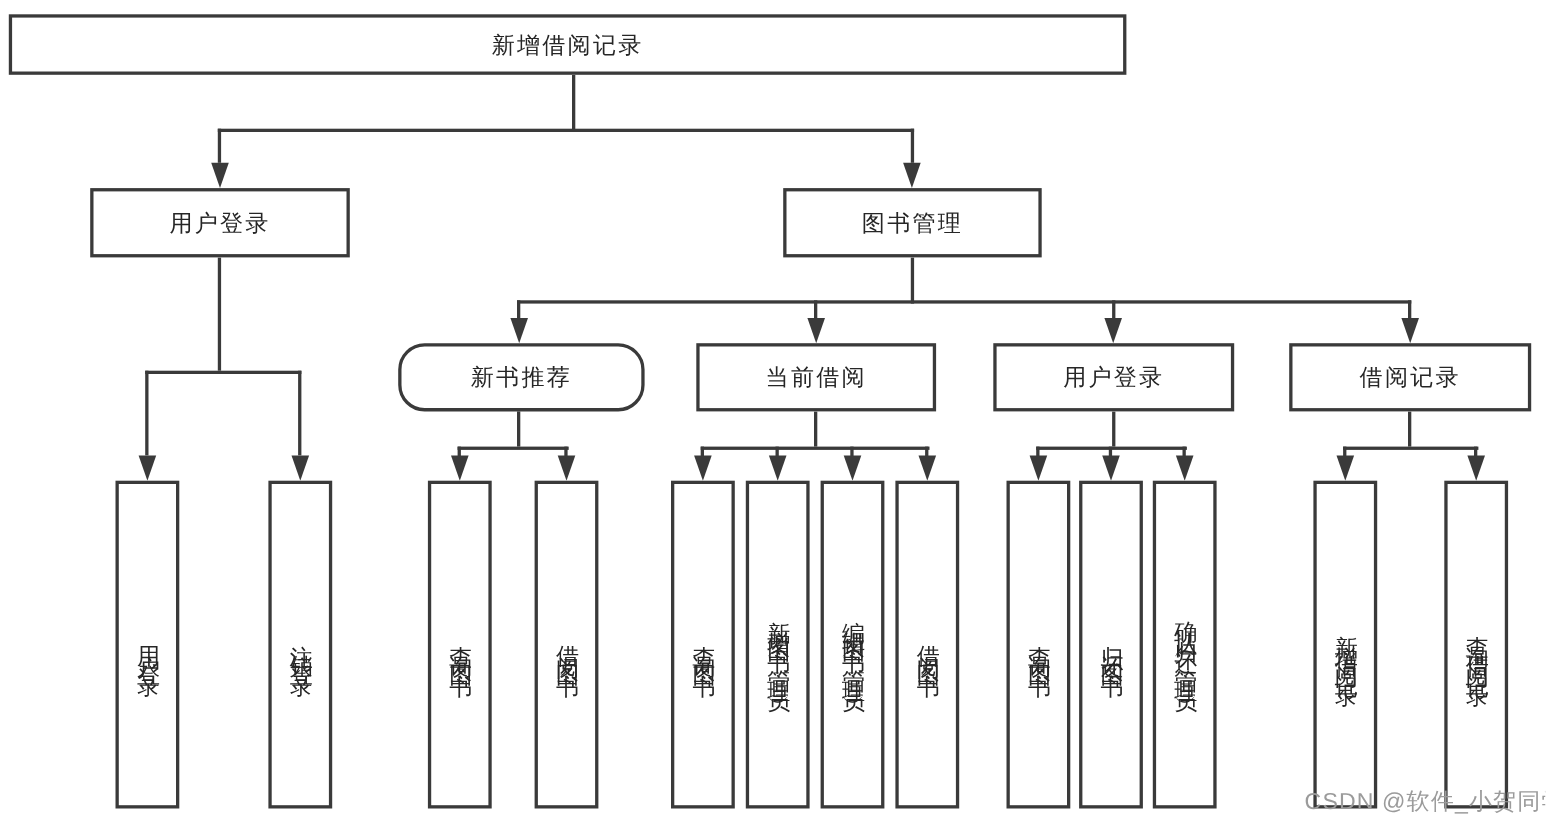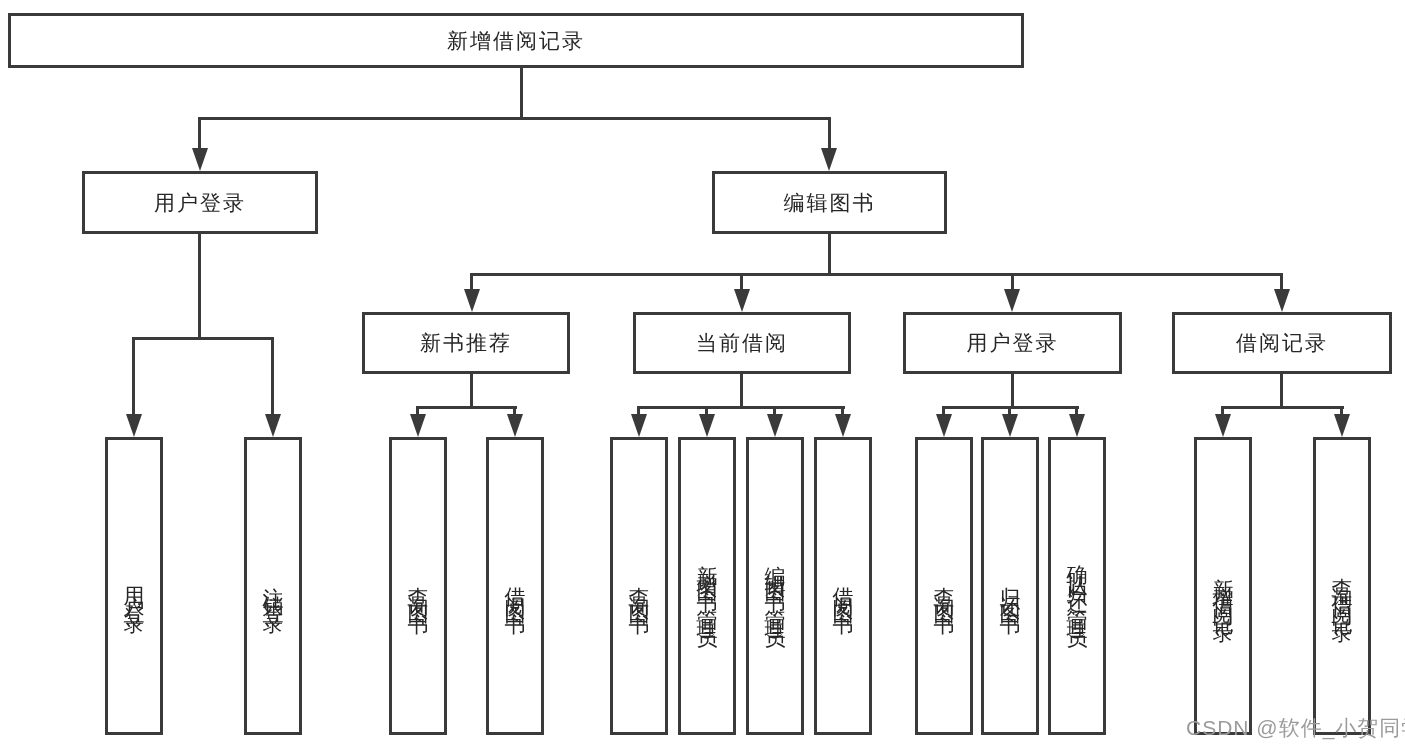--- a/index.html
+++ b/index.html
@@ -27,23 +27,23 @@
   }
 </style>
 </head>
 <body>
 
 <div class="stage">
 
   <div class="node" style="left:8px;top:13px;width:1016px;height:55px;">新增借阅记录</div>
 
   <div class="node" style="left:82px;top:171px;width:236px;height:63px;">用户登录</div>
-  <div class="node" style="left:712px;top:171px;width:235px;height:63px;">编辑图书</div>
+  <div class="node" style="left:712px;top:171px;width:235px;height:63px;">图书管理</div>
 
-  <div class="node" style="left:362px;top:312px;width:208px;height:62px;">新书推荐</div>
+  <div class="node" style="left:362px;top:312px;width:224px;height:62px;border-radius:24px;">新书推荐</div>
   <div class="node" style="left:633px;top:312px;width:218px;height:62px;">当前借阅</div>
   <div class="node" style="left:903px;top:312px;width:219px;height:62px;">用户登录</div>
   <div class="node" style="left:1172px;top:312px;width:220px;height:62px;">借阅记录</div>
 
   <div class="node leaf" style="left:105px;top:437px;width:58px;height:298px;">用户登录</div>
   <div class="node leaf" style="left:244px;top:437px;width:58px;height:298px;">注销登录</div>
 
   <div class="node leaf" style="left:389px;top:437px;width:58px;height:298px;">查询图书</div>
   <div class="node leaf" style="left:486px;top:437px;width:58px;height:298px;">借阅图书</div>
 

